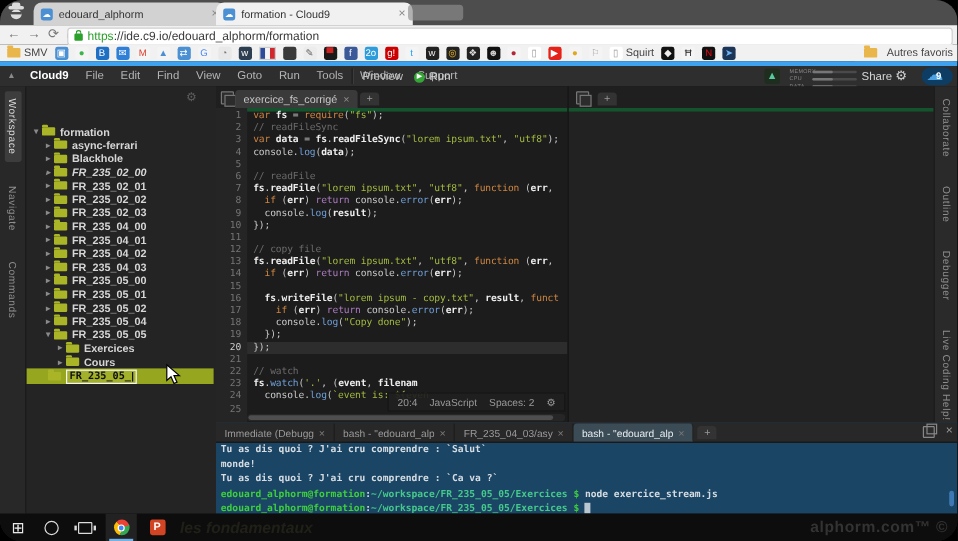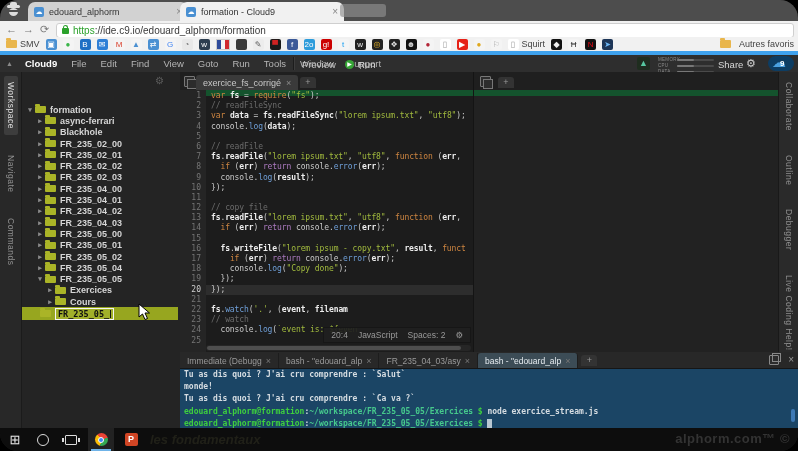--- a/index.html
+++ b/index.html
@@ -65,21 +65,21 @@
   #tree-items{position:absolute;left:0;top:9px;right:0;}
   .trow{display:flex;align-items:center;height:11.3px;font-size:9px;font-weight:600;color:#d6d6d6;white-space:nowrap;}
   .tarrow{width:8px;color:#8a8a8a;font-size:7px;flex:0 0 auto;text-align:center;}
   .tfolder{width:11px;height:7px;background:#aab427;border-radius:1px;position:relative;margin:0 4px 0 1px;flex:0 0 auto;}
   .tfolder::before{content:"";position:absolute;top:-2px;left:0;width:5px;height:2px;background:#aab427;border-radius:1px 1px 0 0;}
   .trow-edit{background:#97a61f;height:13px;margin-right:2px;}
   .tedit{background:#a2b02a;border:1px solid #f5f5f5;color:#101010;font-family:"DejaVu Sans Mono",monospace;font-size:8.5px;font-weight:bold;padding:0 2px;display:inline-flex;align-items:center;height:10px;}
   .tcaret{width:1px;height:8px;background:#111;margin-left:1px;}
   
   #editor-pane{position:absolute;left:180px;top:72px;width:293px;height:280px;background:#1c1c1c;overflow:hidden;}
-  .etabbar{position:absolute;left:0;top:0;right:0;height:18px;background:#1f1f1f;border-bottom:6px solid #14532d;}
+  .etabbar{position:absolute;left:0;top:0;right:0;height:18px;background:#1f1f1f;border-bottom:3px solid #14532d;}
   .pane-ic{position:absolute;left:4px;top:4px;width:9px;height:9px;border:1px solid #777;border-radius:1px;background:#2c2c2c;}
   .pane-ic::after{content:"";position:absolute;left:2px;top:2px;width:8px;height:8px;border:1px solid #777;background:#2c2c2c;}
   .etab{position:absolute;left:16px;top:3px;height:15px;background:#3a3a3a;border-radius:3px 3px 0 0;color:#c8c8c8;font-size:9px;display:flex;align-items:center;gap:5px;padding:0 7px;}
   .etab .x{color:#8a8a8a;font-size:9px;}
   .plus-btn{position:absolute;top:5px;width:16px;height:11px;background:#333;border-radius:3px 3px 0 0;color:#999;font-size:9px;line-height:11px;text-align:center;}
   #gutter{position:absolute;left:0;top:18px;width:26px;bottom:0;background:#252525;}
   #gutter-nums{position:absolute;right:5px;top:1px;text-align:right;font-family:"DejaVu Sans Mono",monospace;font-size:8px;color:#757575;}
   .gnum{display:block;height:10.2px;line-height:10.2px;}
   .gnum-active{color:#cfcfcf;}
   #code-lines{position:absolute;left:31px;top:19px;right:0;font-family:"DejaVu Sans Mono",monospace;font-size:8px;letter-spacing:-0.1px;color:#c9c9c9;}
@@ -334,21 +334,21 @@
         <div class="trow" style="padding-left: 14px;">
           <span class="tarrow">▸</span>
           <span class="tfolder"></span>
           <span class="tlabel">async-ferrari</span>
         </div>
         <div class="trow" style="padding-left: 14px;">
           <span class="tarrow">▸</span>
           <span class="tfolder"></span>
           <span class="tlabel">Blackhole</span>
         </div>
-        <div class="trow" style="padding-left: 14px;">
+        <div class="trow" style="padding-left: 14px; font-style: italic;">
           <span class="tarrow">▸</span>
           <span class="tfolder"></span>
           <span class="tlabel">FR_235_02_00</span>
         </div>
         <div class="trow" style="padding-left: 14px;">
           <span class="tarrow">▸</span>
           <span class="tfolder"></span>
           <span class="tlabel">FR_235_02_01</span>
         </div>
         <div class="trow" style="padding-left: 14px;">
@@ -478,22 +478,22 @@
         <div class="cline"><span class="tk-c">// copy file</span></div>
         <div class="cline"><span class="tk-b">fs</span><span class="tk-p">.</span><span class="tk-b">readFile</span><span class="tk-p">(</span><span class="tk-s">"lorem ipsum.txt"</span><span class="tk-p">, </span><span class="tk-s">"utf8"</span><span class="tk-p">, </span><span class="tk-k">function</span><span class="tk-p"> (</span><span class="tk-b">err</span><span class="tk-p">,</span></div>
         <div class="cline"><span class="tk-p">  </span><span class="tk-k">if</span><span class="tk-p"> (</span><span class="tk-b">err</span><span class="tk-p">) </span><span class="tk-r">return</span><span class="tk-p"> console.</span><span class="tk-f">error</span><span class="tk-p">(</span><span class="tk-b">err</span><span class="tk-p">);</span></div>
         <div class="cline"></div>
         <div class="cline"><span class="tk-p">  </span><span class="tk-b">fs</span><span class="tk-p">.</span><span class="tk-b">writeFile</span><span class="tk-p">(</span><span class="tk-s">"lorem ipsum - copy.txt"</span><span class="tk-p">, </span><span class="tk-b">result</span><span class="tk-p">, </span><span class="tk-k">funct</span></div>
         <div class="cline"><span class="tk-p">    </span><span class="tk-k">if</span><span class="tk-p"> (</span><span class="tk-b">err</span><span class="tk-p">) </span><span class="tk-r">return</span><span class="tk-p"> console.</span><span class="tk-f">error</span><span class="tk-p">(</span><span class="tk-b">err</span><span class="tk-p">);</span></div>
         <div class="cline"><span class="tk-p">    console.</span><span class="tk-f">log</span><span class="tk-p">(</span><span class="tk-s">"Copy done"</span><span class="tk-p">);</span></div>
         <div class="cline"><span class="tk-p">  });</span></div>
         <div class="cline"><span class="tk-p">});</span></div>
         <div class="cline"></div>
+        <div class="cline"><span class="tk-c">// watch</span></div>
         <div class="cline"><span class="tk-b">fs</span><span class="tk-p">.</span><span class="tk-f">watch</span><span class="tk-p">(</span><span class="tk-s">'.'</span><span class="tk-p">, (</span><span class="tk-b">event</span><span class="tk-p">, </span><span class="tk-b">filenam</span></div>
-        <div class="cline"><span class="tk-c">// watch</span></div>
         <div class="cline"><span class="tk-p">  console.</span><span class="tk-f">log</span><span class="tk-p">(</span><span class="tk-s">`event is: ${even</span></div>
         <div class="cline"></div>
       </div>
   <div id="estatus">
     <span>20:4</span>
     <span>JavaScript</span>
     <span>Spaces: 2</span>
     <span>⚙</span>
   </div>
   <div id="hscroll">

